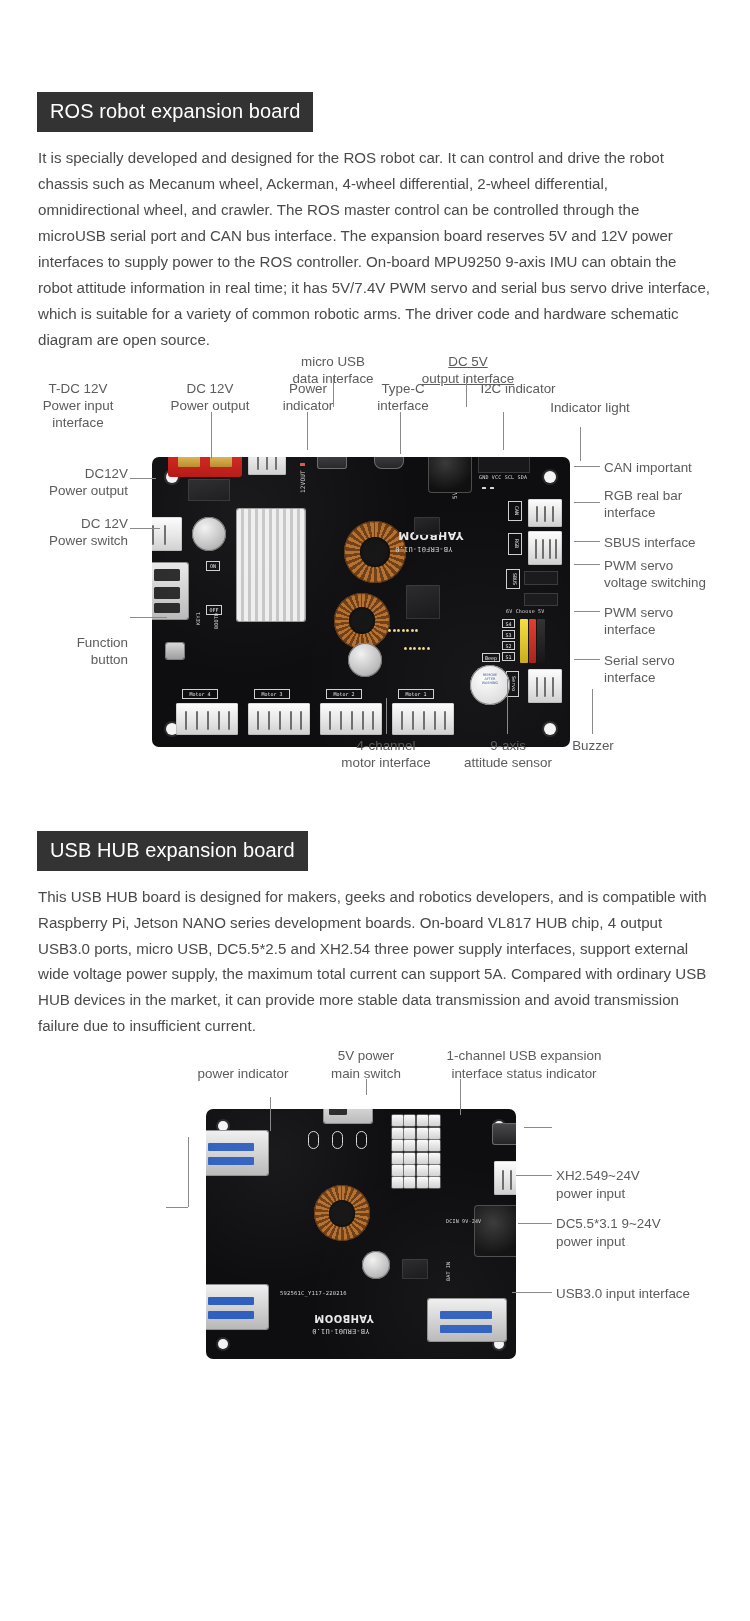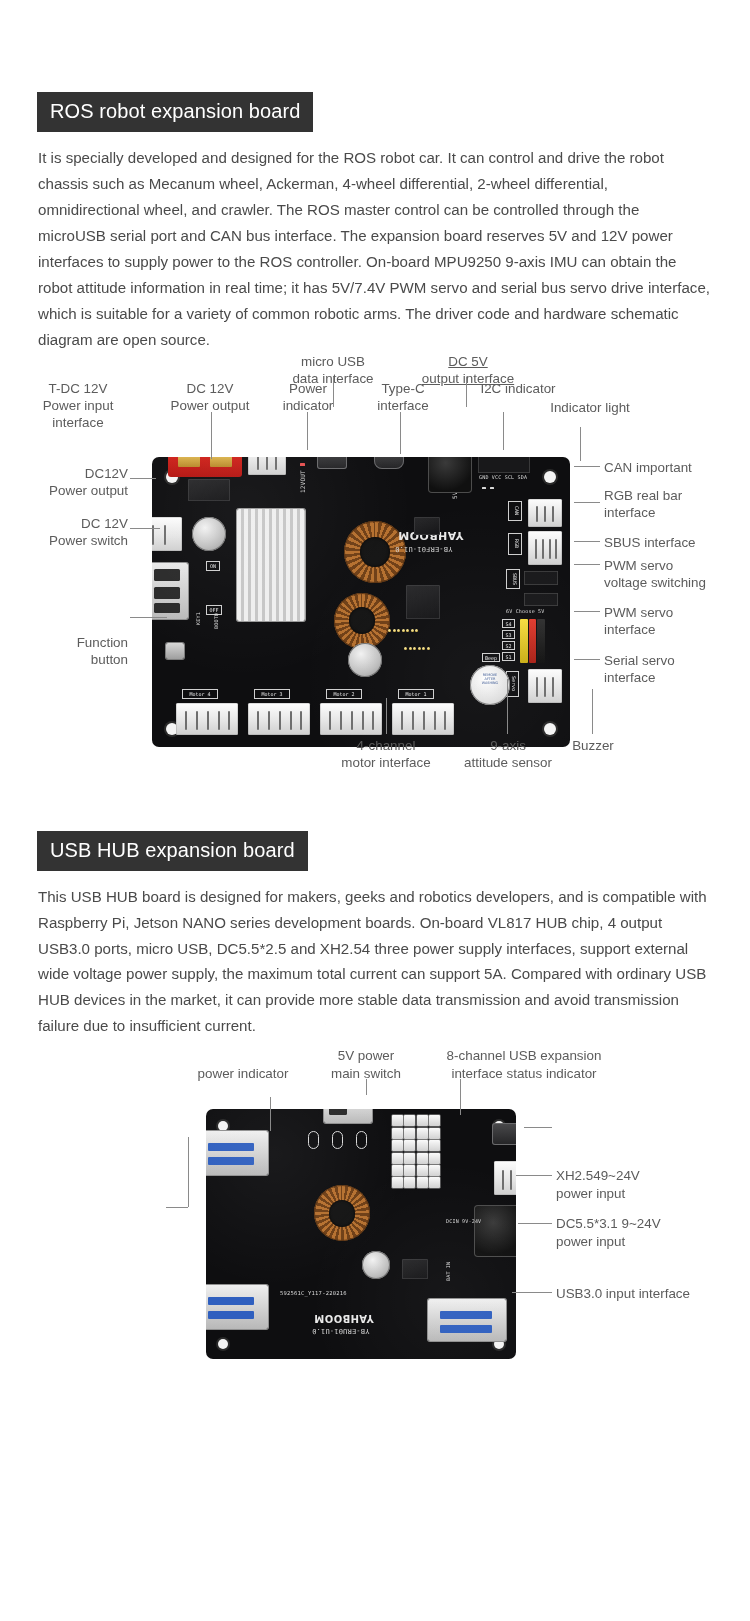--- a/index.html
+++ b/index.html
@@ -572,21 +572,21 @@
     <div class="silk" style="left:74px; top:182px; font-size:5.5px;">592561C_Y117-220216</div>
 
     <div class="brand" style="left:108px; top:204px; font-size:10px; transform:rotate(180deg);">YAHBOOM</div>
     <div class="silk" style="left:106px; top:218px; font-size:7px; transform:rotate(180deg);">YB-ERU01-U1.0</div>
     <div class="silk" style="left:240px; top:172px; font-size:5px; transform:rotate(-90deg); transform-origin:left top;">BAT IN</div>
   </div>
 
   <div class="callout center" style="left:178px; top:26px; width:130px;">power indicator</div>
   <div class="callout center" style="left:306px; top:8px; width:120px;">5V power
 main switch</div>
-  <div class="callout center" style="left:424px; top:8px; width:200px;">8-channel USB expansion
+  <div class="callout center" style="left:424px; top:8px; width:200px;">1-channel USB expansion
 interface status indicator</div>
 
   <div class="leader v" style="left:270px; top:58px; height:34px;"></div>
   <div class="leader v" style="left:366px; top:40px; height:16px;"></div>
   <div class="leader v" style="left:460px; top:40px; height:36px;"></div>
 
   <div class="callout right" style="left:556px; top:128px; width:190px;">XH2.549~24V
 power input</div>
   <div class="callout right" style="left:556px; top:176px; width:190px;">DC5.5*3.1 9~24V
 power input</div>

